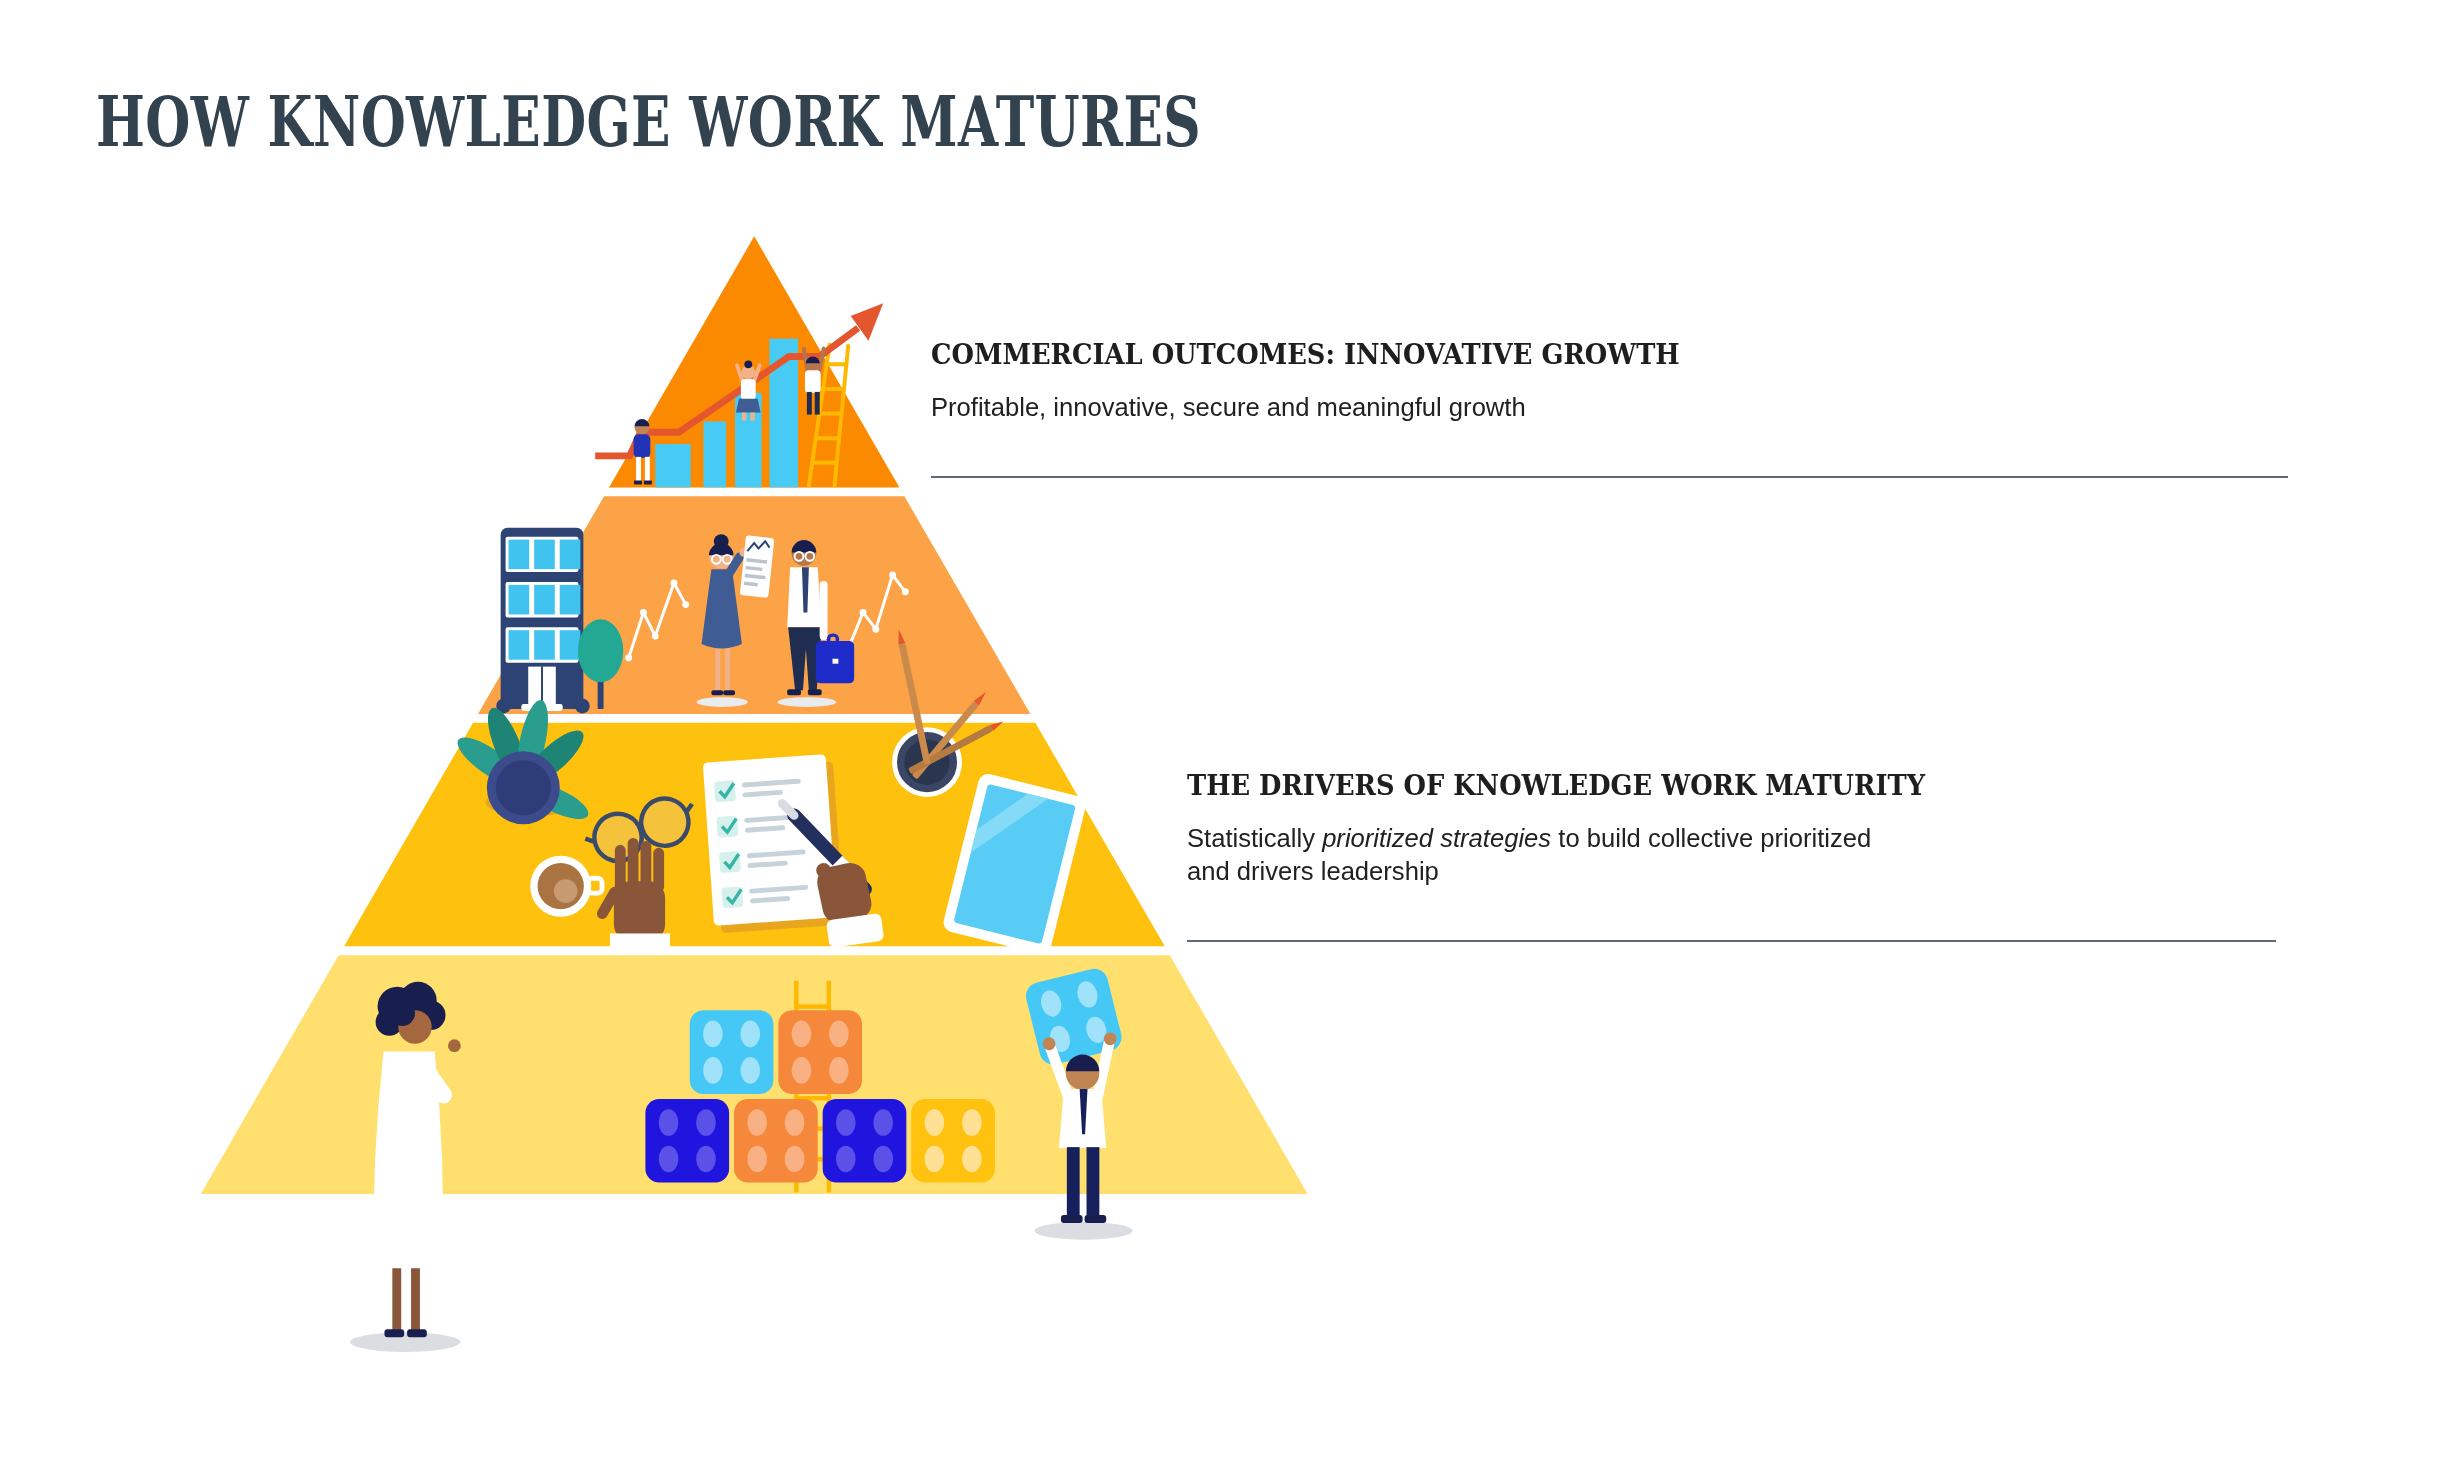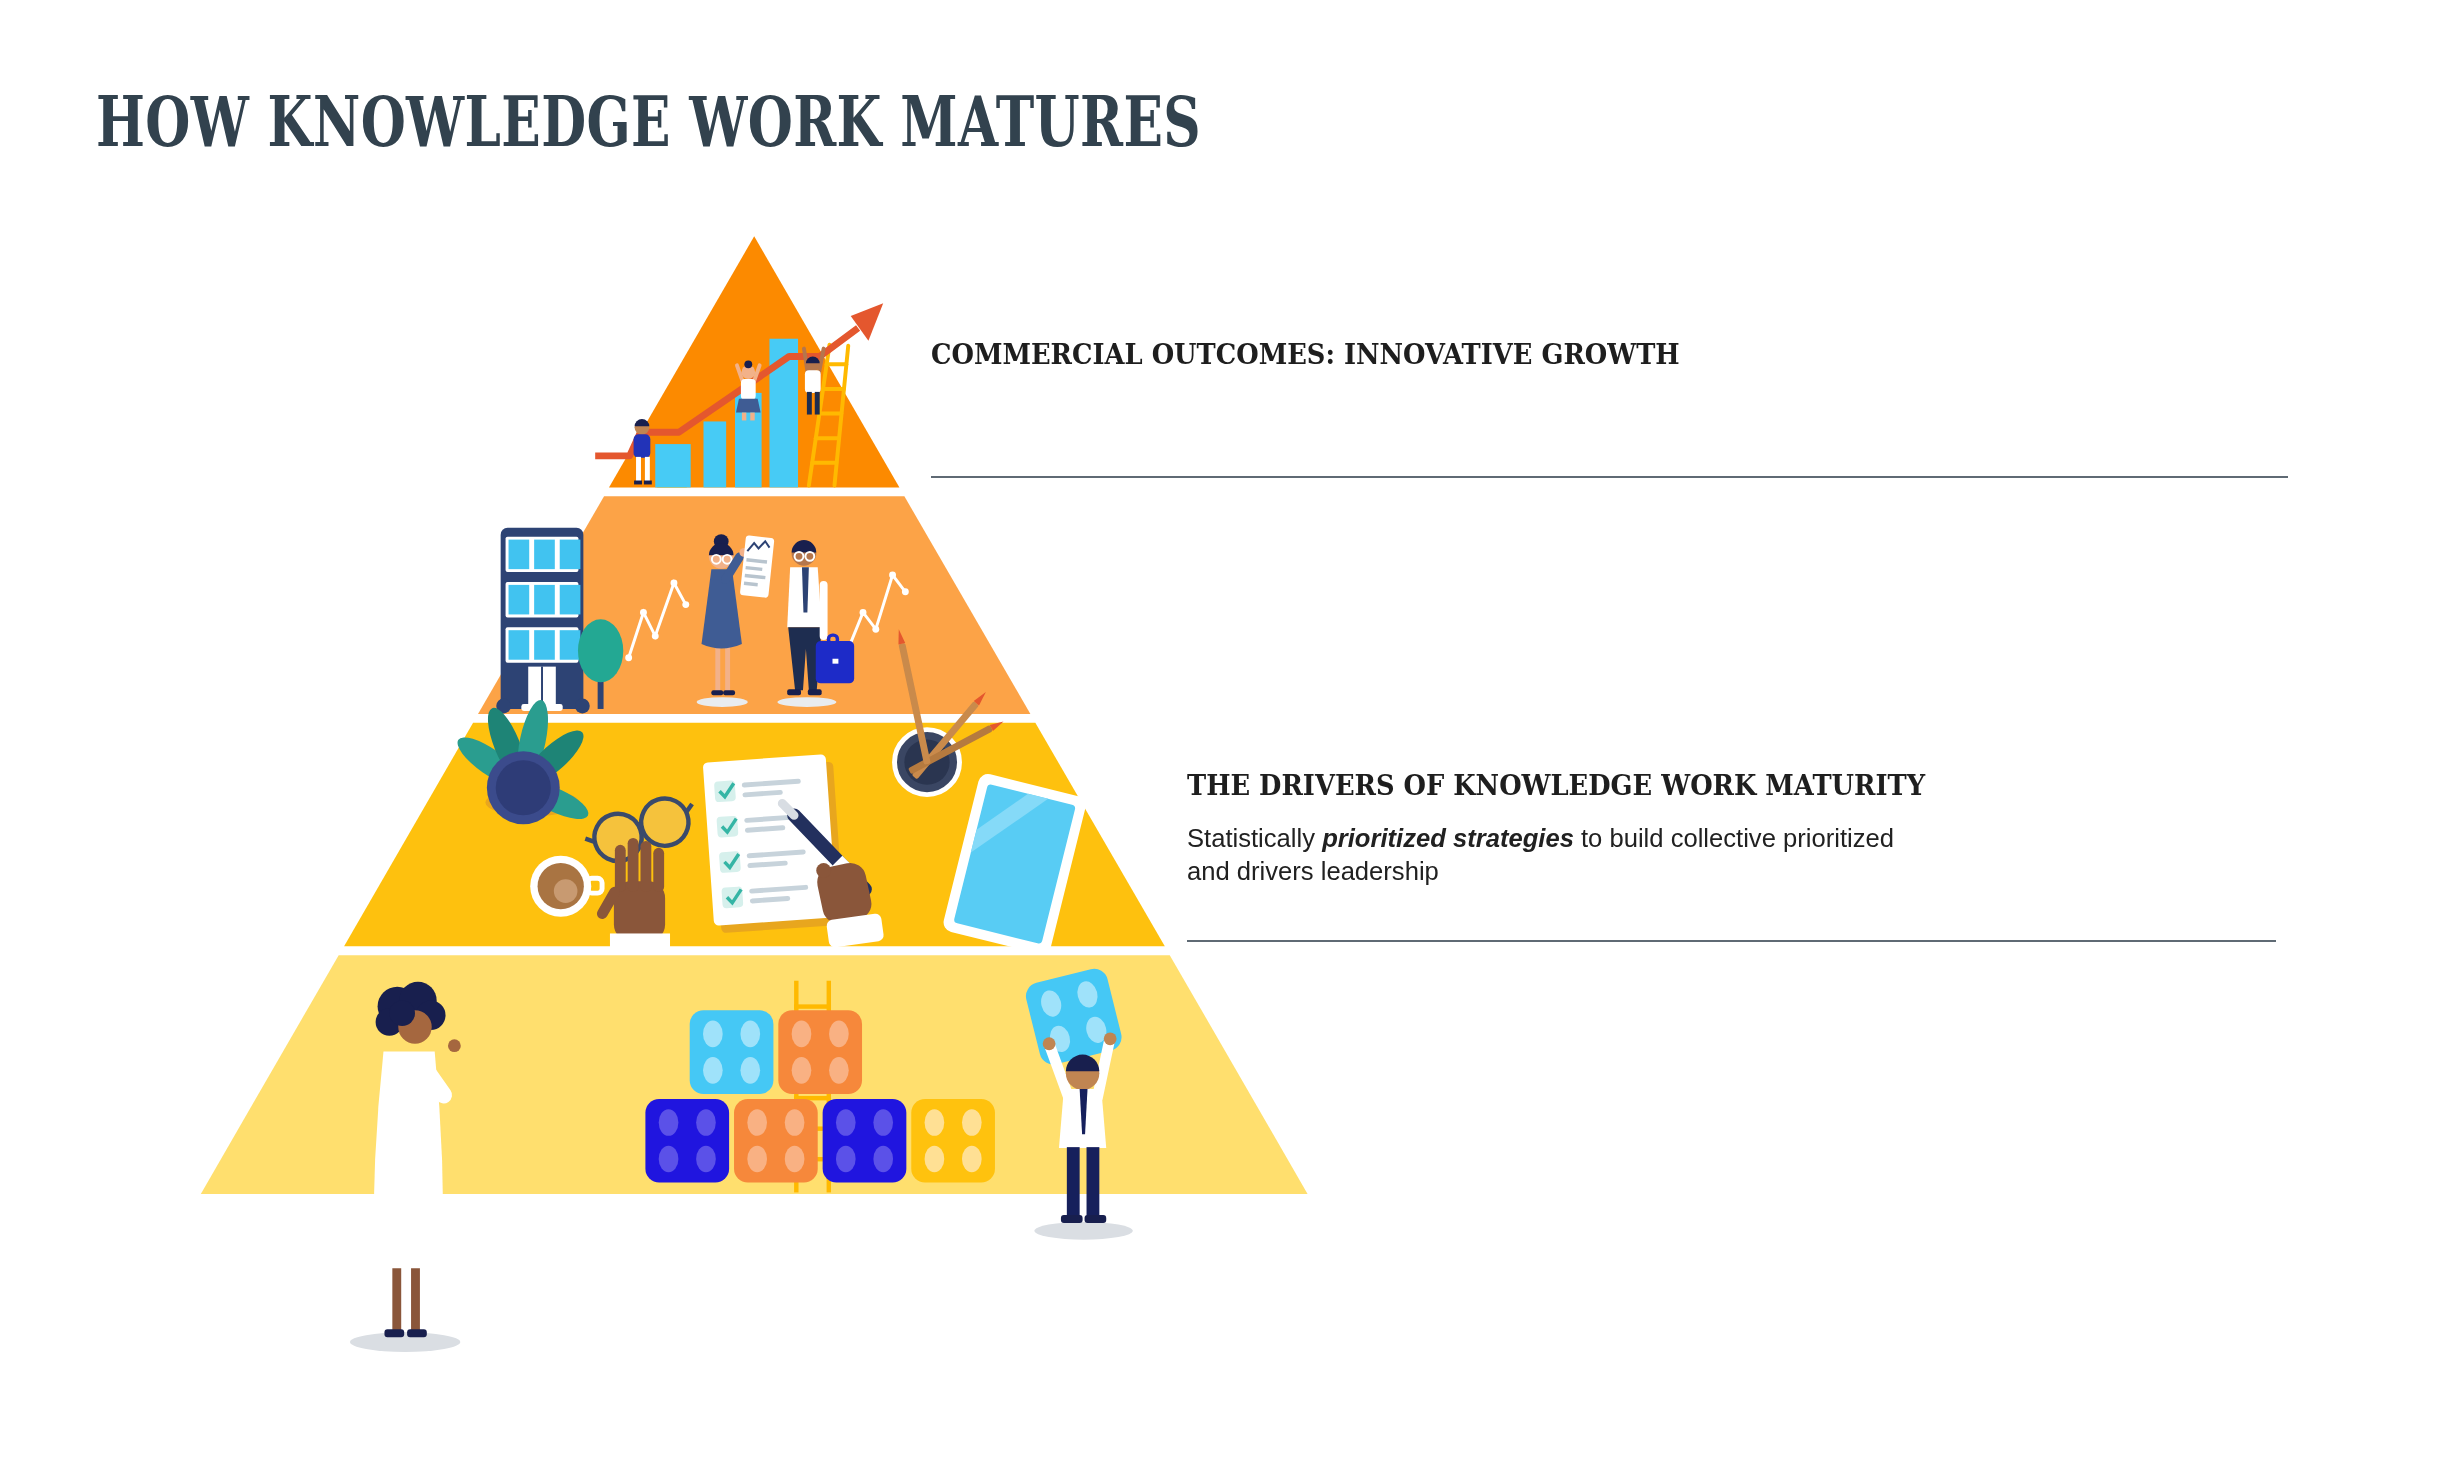--- a/index.html
+++ b/index.html
@@ -8,21 +8,21 @@
   #pyramid-svg{position:absolute;left:0;top:0;}
   .page-title{position:absolute;left:96px;top:87px;margin:0;
     font-family:"DejaVu Serif","Liberation Serif",serif;font-weight:700;
     font-size:69px;line-height:1;color:#32424E;letter-spacing:0.5px;
     transform:scaleX(0.75);transform-origin:left top;white-space:nowrap;}
   .section{position:absolute;}
   .section h2{margin:0;font-family:"DejaVu Serif","Liberation Serif",serif;
     font-weight:700;font-size:28px;line-height:1.05;color:#1E1E1E;
     transform:scaleX(0.92);transform-origin:left top;white-space:nowrap;}
   .section p{margin:21.7px 0 0 0;font-size:25.6px;line-height:1.3;color:#212121;}
-  .section p .em{font-weight:700;font-style:italic;}
+  .section p .em{font-weight:400;font-style:italic;}
   .divider{position:absolute;left:0;right:0;bottom:0;height:0;border-top:2px solid #5F6A74;}
   #section-1{left:931px;top:340px;width:1357px;height:138px;}
   #section-2{left:1094px;top:535px;width:1227px;height:179px;}
   #section-3{left:1187px;top:771px;width:1089px;height:171px;}
   #section-4{left:1377px;top:1012px;width:940px;height:178px;}
 </style>
 </head>
 <body>
 
 <div id="canvas">
@@ -372,20 +372,21 @@
         <rect x="2154" y="2468" width="44" height="16" rx="6" fill="#181F4E"></rect>
         <rect x="2202" y="2468" width="44" height="16" rx="6" fill="#181F4E"></rect>
       </g>
     </g>
   </svg>
 
   <h1 class="page-title">HOW KNOWLEDGE WORK MATURES</h1>
 
   <div class="section" id="section-1">
     <h2>COMMERCIAL OUTCOMES: INNOVATIVE GROWTH</h2>
+    <p><span>Profitable, innovative, secure and meaningful growth</span></p>
     <div class="divider"></div>
   </div>
 
 
   <div class="section" id="section-3">
     <h2>THE DRIVERS OF KNOWLEDGE WORK MATURITY</h2>
     <p><span>Statistically </span><span class="em">prioritized strategies</span><span> to build collective prioritized</span><br><span>and drivers leadership</span></p>
     <div class="divider"></div>
   </div>
 

